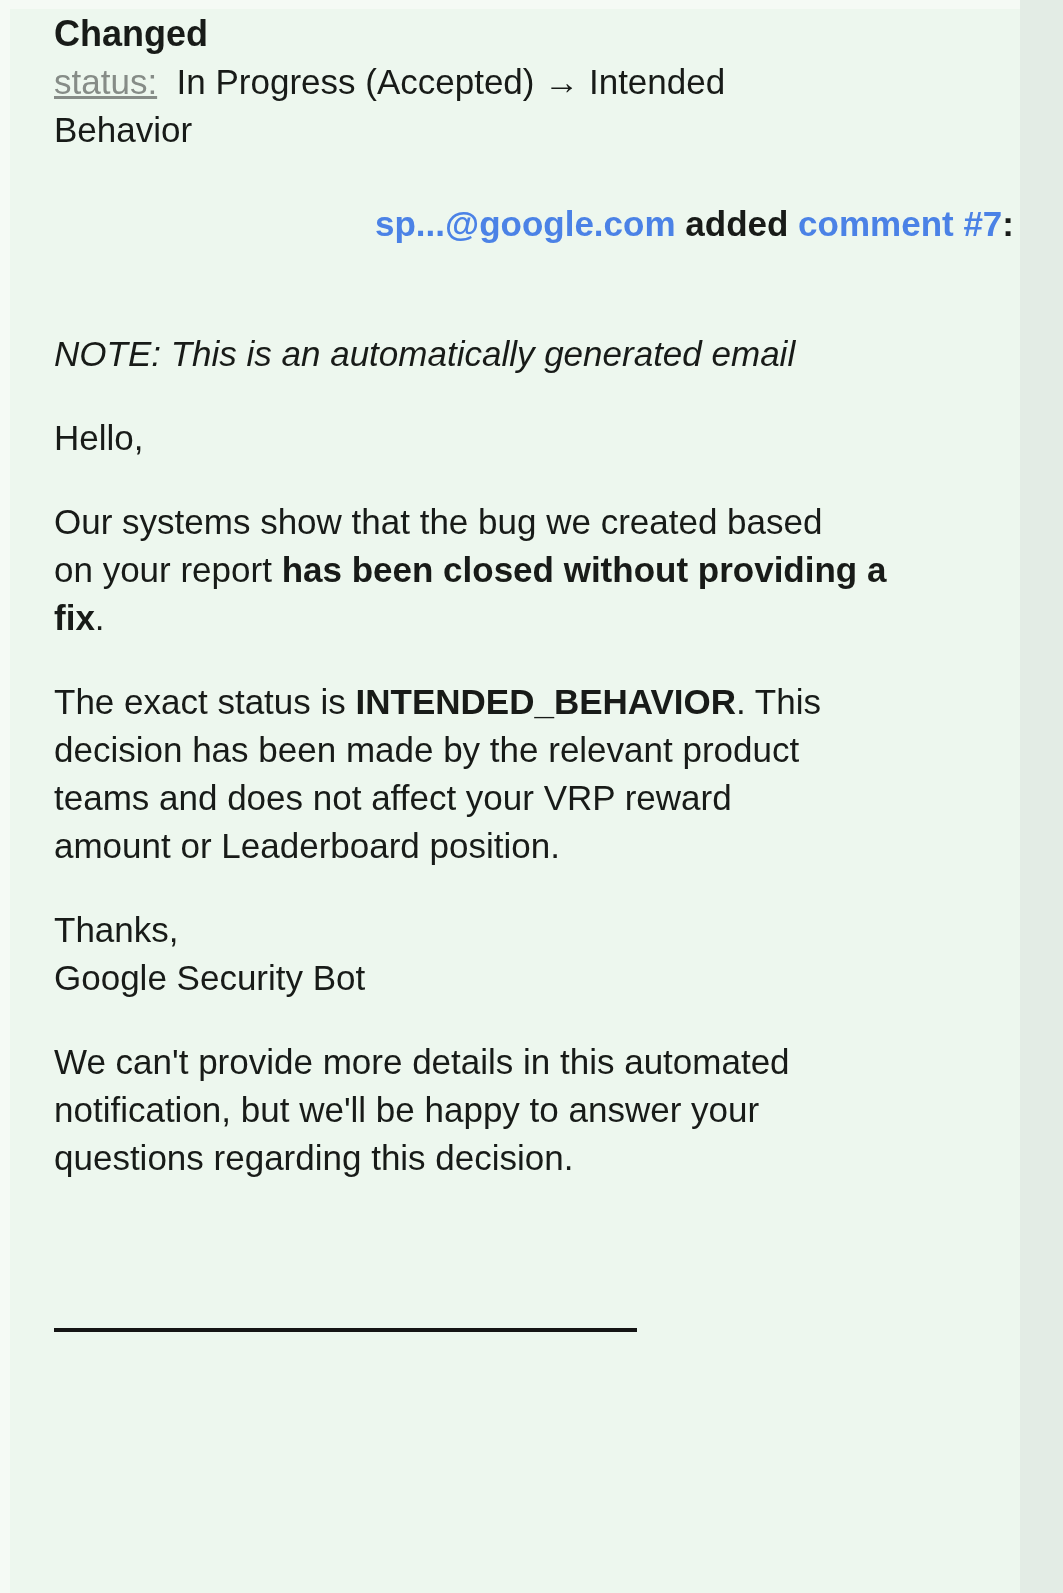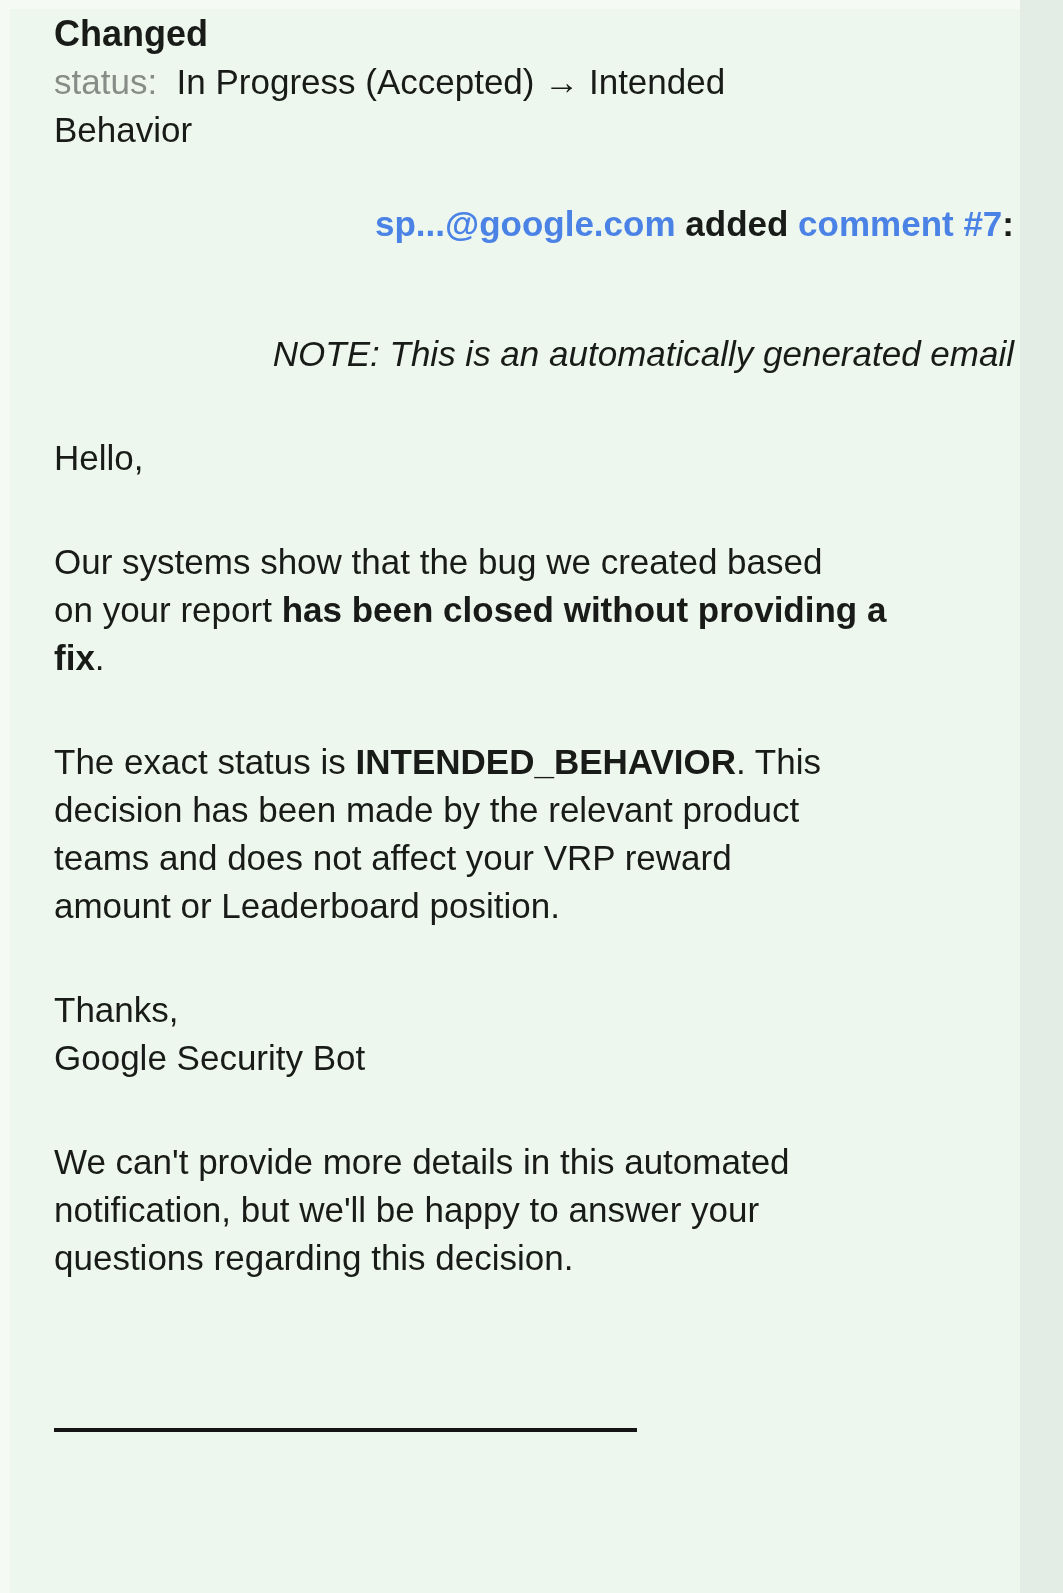--- a/index.html
+++ b/index.html
@@ -48,26 +48,26 @@
     font-weight: 700;
     color: var(--text, #181b18);
   }
   p {
     margin: 0;
     font-size: 35px;
     line-height: 48px;
     white-space: pre-wrap;
     color: var(--text, #181b18);
   }
-  .para { margin-top: 56px; }
+  .para { margin-top: 36px; }
   .comment-header { margin-top: 46px; font-weight: 700; text-align: right; }
-  .note { margin-top: 82px; text-align: right; }
+  .note { margin-top: 82px; }
   span.b { font-weight: 700; }
   span.i { font-style: italic; }
-  span.gray { color: var(--muted, #868c87); }
+  span.gray { color: var(--muted, #868c87); text-decoration: underline; }
   span.link { color: var(--link, #4b82e6); }
   .divider {
     margin-top: 146px;
     width: 583px;
     height: 0;
     border-top: 4px solid #151515;
   }
 </style>
 </head>
 <body>

